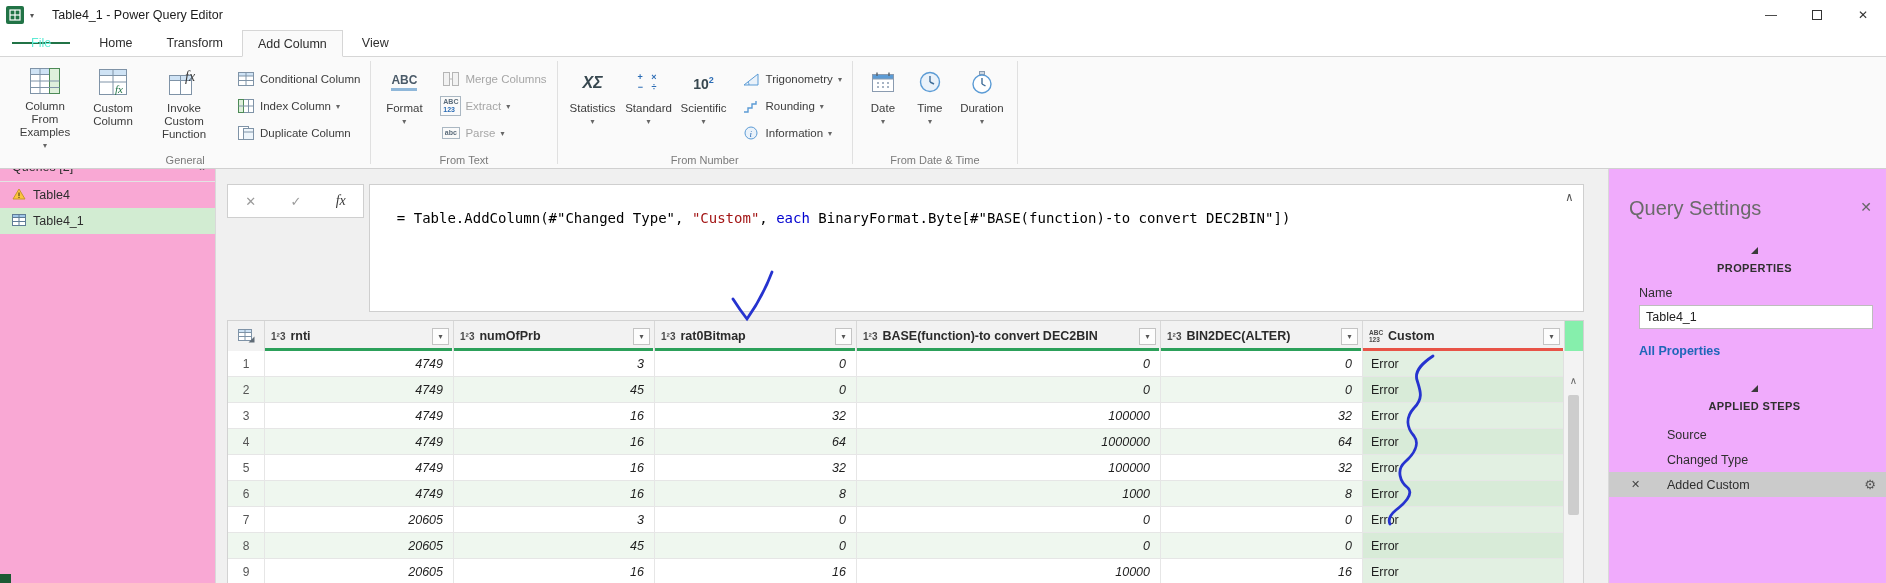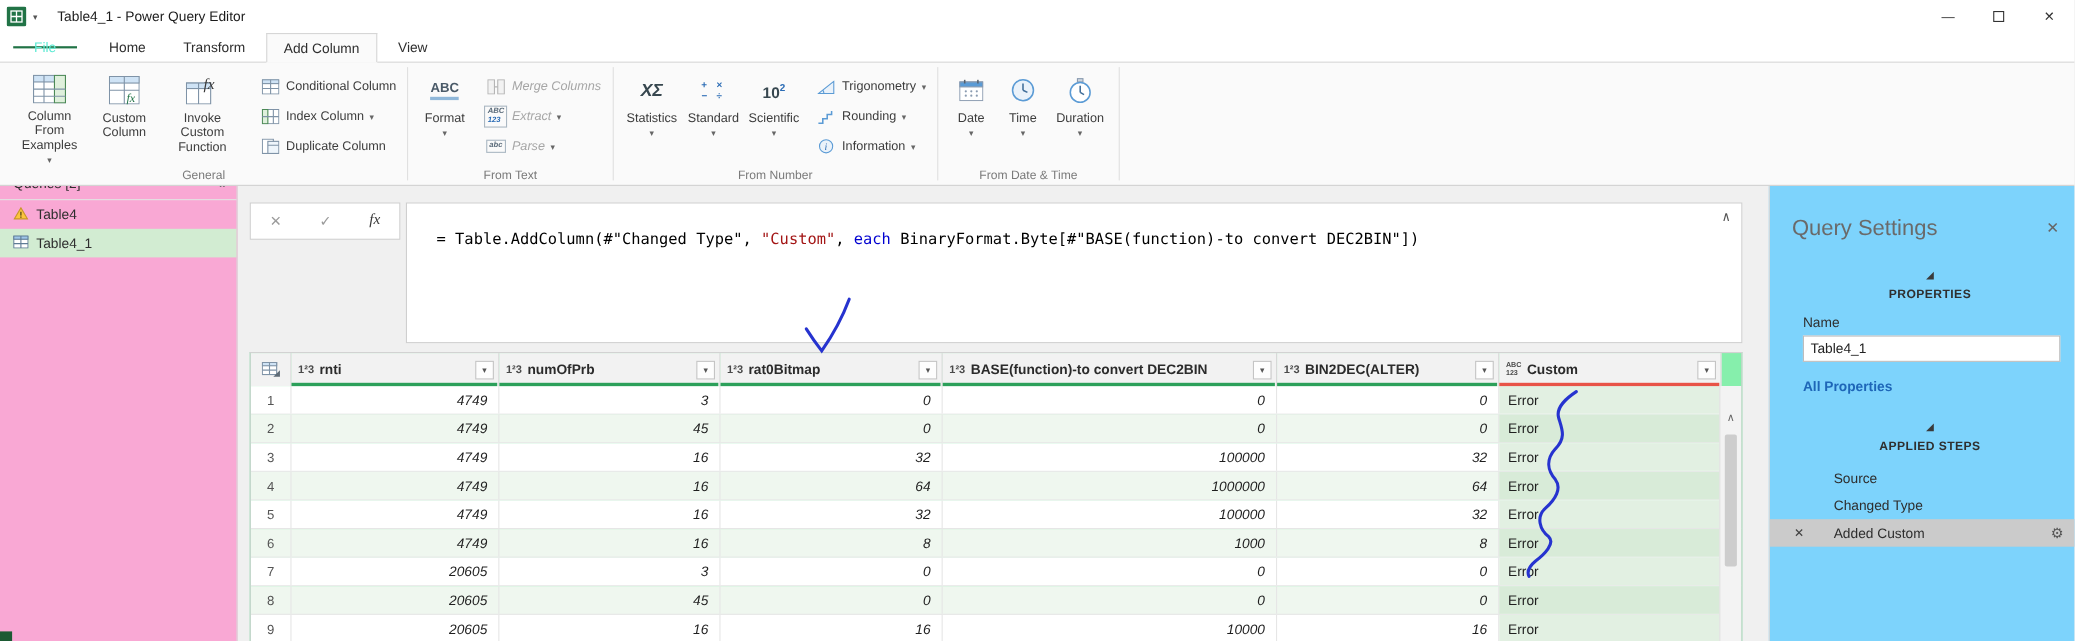--- a/index.html
+++ b/index.html
@@ -25,21 +25,21 @@
   .ribbon { position:absolute; top:57px; left:0; right:0; height:112px; background:#fafafa; border-bottom:1px solid #d0d0d0; display:flex; z-index:2; }
   .rgroup { position:relative; height:100%; padding:3px 6px 16px; display:flex; align-items:flex-start; }
   .glabel { position:absolute; bottom:2px; left:0; right:0; text-align:center; font-size:11px; color:#7a7a7a; white-space:nowrap; }
   .gsep { width:1px; background:#e0e0e0; margin:4px 0; }
   .bigbtn { height:92px; padding:5px 5px 0; display:flex; flex-direction:column; align-items:center; justify-content:flex-start; font-size:11.5px; color:#3c3c3c; text-align:center; line-height:13px; }
   .bigbtn .icon { height:34px; display:flex; align-items:center; justify-content:center; margin-bottom:3px; }
   .arrow { font-size:8px; color:#666; }
   .stack { display:flex; flex-direction:column; gap:3px; padding-top:7px; margin-left:6px; }
   .smallbtn { height:24px; display:flex; align-items:center; gap:5px; font-size:11.5px; color:#3c3c3c; padding:0 4px; white-space:nowrap; }
   .smallbtn .icon { width:19px; display:flex; justify-content:center; }
-  .disabled, .disabled .lbl { color:#a6a6a6 !important;font-style:italic; }
+  .disabled, .disabled .lbl { color:#a6a6a6 !important; }
   .ic-stat { font-size:16px; font-weight:bold; color:#37474f; font-style:italic; }
   .ic-sci { font-size:14px; font-weight:bold; color:#37474f; }
   .ic-sci sup { color:#2b6cb5; font-size:9px; }
   .ic-std { font-size:9px; font-weight:bold; color:#2b6cb5; line-height:10px; letter-spacing:3px; text-align:center; }
   .abc-badge { font-size:12px; font-weight:bold; color:#4a5a68; border-bottom:3px solid #8fb7d9; padding-bottom:1px; }
   .mini-text { font-size:7px; font-weight:bold; color:#5a6b7a; border:1px solid #aab7c2; padding:1px 2px; line-height:8px; }
   .mini-text .blue { color:#2b6cb5; }
 
   
   .qpane { position:absolute; top:152px; left:0; bottom:0; width:216px; background:#f9a8d4; border-right:1px solid #d9d9d9; }
@@ -75,21 +75,21 @@
   .cell.num { justify-content:flex-end; padding-right:10px; font-style:italic; }
   .cell.err { padding-left:8px; }
   .cell.custom { background:#e2f0e2; }
   .grow.alt .cell.custom { background:#d8ebd8; }
   .w0{width:189px}.w1{width:201px}.w2{width:202px}.w3{width:304px}.w4{width:202px}.w5{width:202px}
   .vscroll { position:absolute; top:30px; right:0; bottom:0; width:20px; background:#f3f3f3; border-left:1px solid #e0e0e0; }
   .vs-up { position:absolute; top:24px; left:0; right:0; text-align:center; color:#666; font-size:10px; }
   .vs-thumb { position:absolute; top:44px; left:4px; right:4px; height:120px; background:#cdcdcd; border-radius:2px; }
 
   
-  .settings { position:absolute; top:169px; right:0; bottom:0; width:278px; background:#7dd3fc; border-left:1px solid #d9d9d9; }
+  .settings { position:absolute; top:169px; right:0; bottom:0; width:278px; background:#f0abfc; border-left:1px solid #d9d9d9; }
   .st-title { margin:28px 0 0 20px; font-size:20px; color:#6a6a6a; font-weight:400; }
   .st-close { position:absolute; top:30px; right:14px; color:#666; font-size:14px; }
   .sec-head { display:flex; align-items:center; gap:7px; margin:26px 0 0 14px; font-size:11px; font-weight:bold; color:#2f2f2f; letter-spacing:.4px;flex-direction:column; }
   .name-label { margin:12px 0 5px 30px; font-size:12.5px; color:#2f2f2f; }
   .name-input { display:block; margin-left:30px; width:234px; height:24px; border:1px solid #bdbdbd; background:#fff; font-size:12.5px; padding:0 6px; font-family:inherit; color:#222; }
   .all-props { margin:15px 0 0 30px; font-size:12.5px; color:#1e66b8;font-weight:bold; }
   .steps { margin-top:10px; }
   .step { height:25px; display:flex; align-items:center; padding-left:58px; font-size:12.5px; color:#2e2e2e; position:relative; }
   .step.selected { background:#cbcbcb; }
   .step-del { position:absolute; left:22px; color:#444; font-size:11px; }

